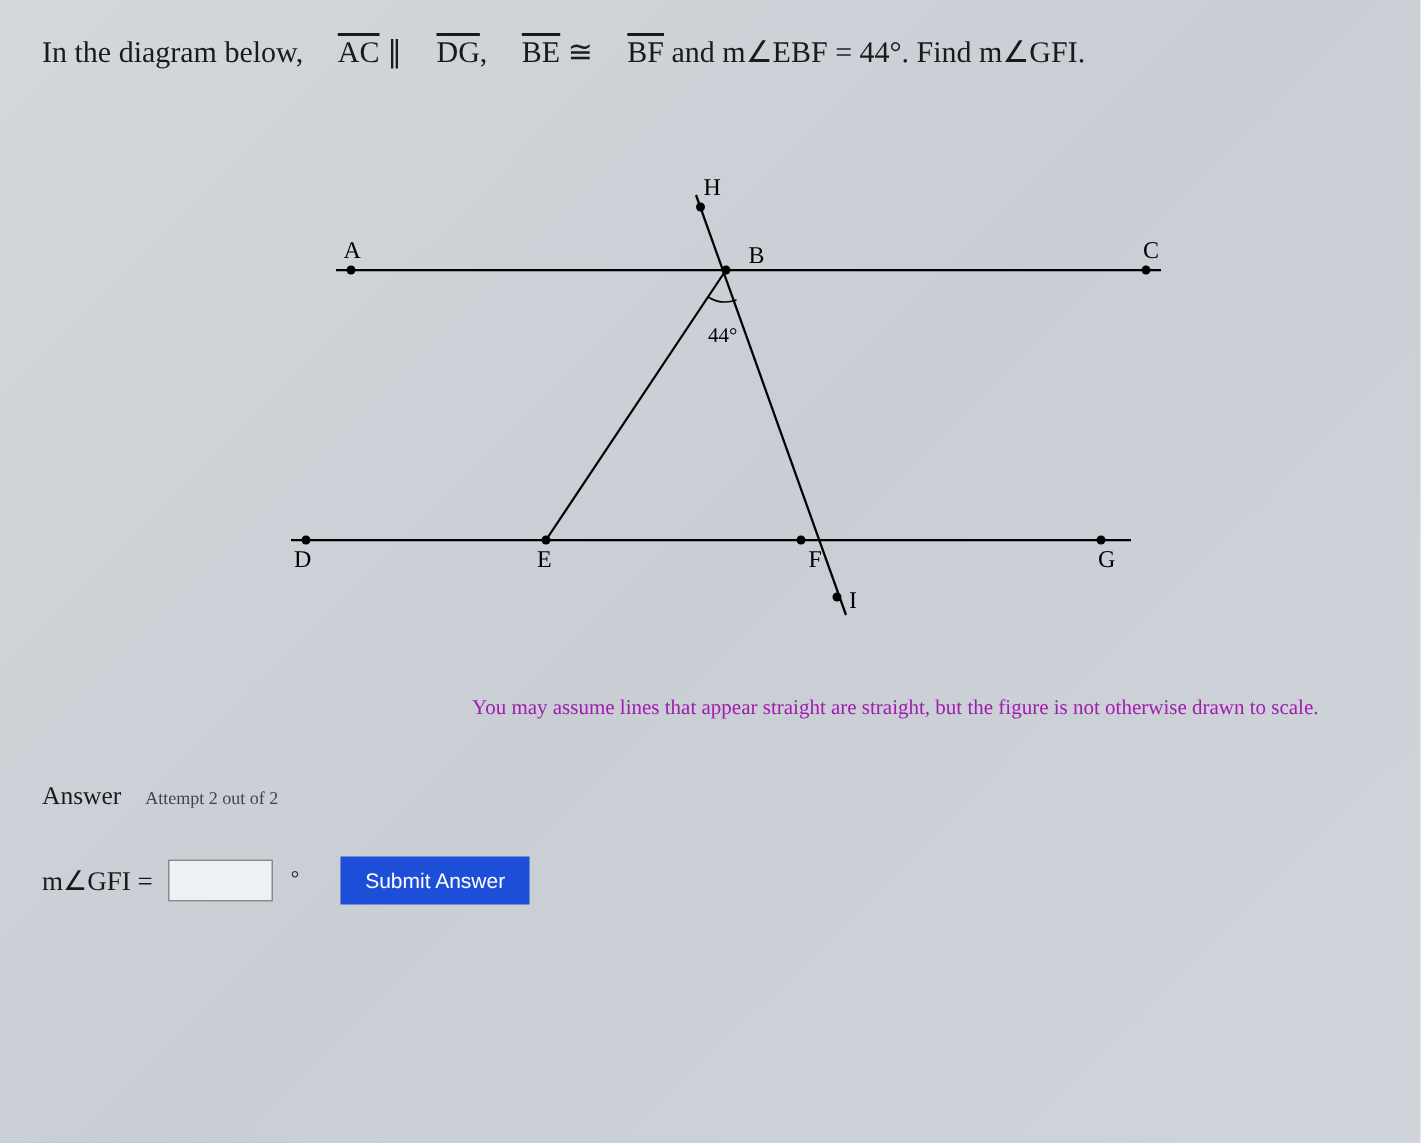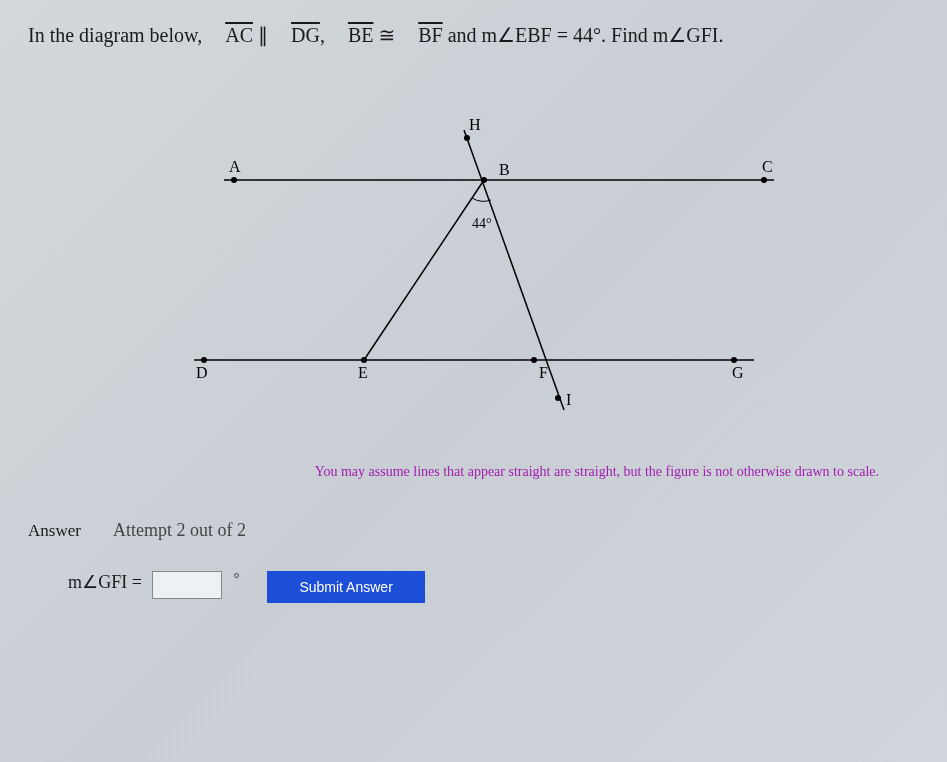--- a/index.html
+++ b/index.html
@@ -34,50 +34,49 @@
   }
   .answer-block {
     margin-top: 30px;
   }
   .ans-label {
     font-size: 17px;
     font-weight: normal;
     text-align: center;
   }
   .attempt {
-    font-size: 18px;
+    font-size: 12px;
     color: #444;
-    margin-left: 28px;
+    margin-left: 12px;
     font-weight: normal;
   }
   .row2 {
     margin-top: 30px;
     display: flex;
-    align-items: flex-start;
+    align-items: center;
     gap: 10px;
-    margin-left: 40px;
   }
   .mangle {
     font-size: 18px;
     font-family: Georgia, serif;
   }
   .blank-input {
     width: 70px;
     height: 28px;
     border: 1px solid #888;
     background: #eef1f4;
     padding: 2px 6px;
     font-size: 15px;
   }
   .deg { font-size: 14px; vertical-align: top; margin-left:2px;}
   .submit {
     background: #1d4ed8;
     color: #fff;
     border: none;
-    padding: 8px 32px;
+    padding: 8px 16px;
     font-size: 14px;
     font-family: Arial, sans-serif;
     cursor: pointer;
     margin-left: 18px;
   }
   .pt-label { font-family: Georgia, serif; font-size: 16px; }
 </style>
 </head>
 <body>
 

